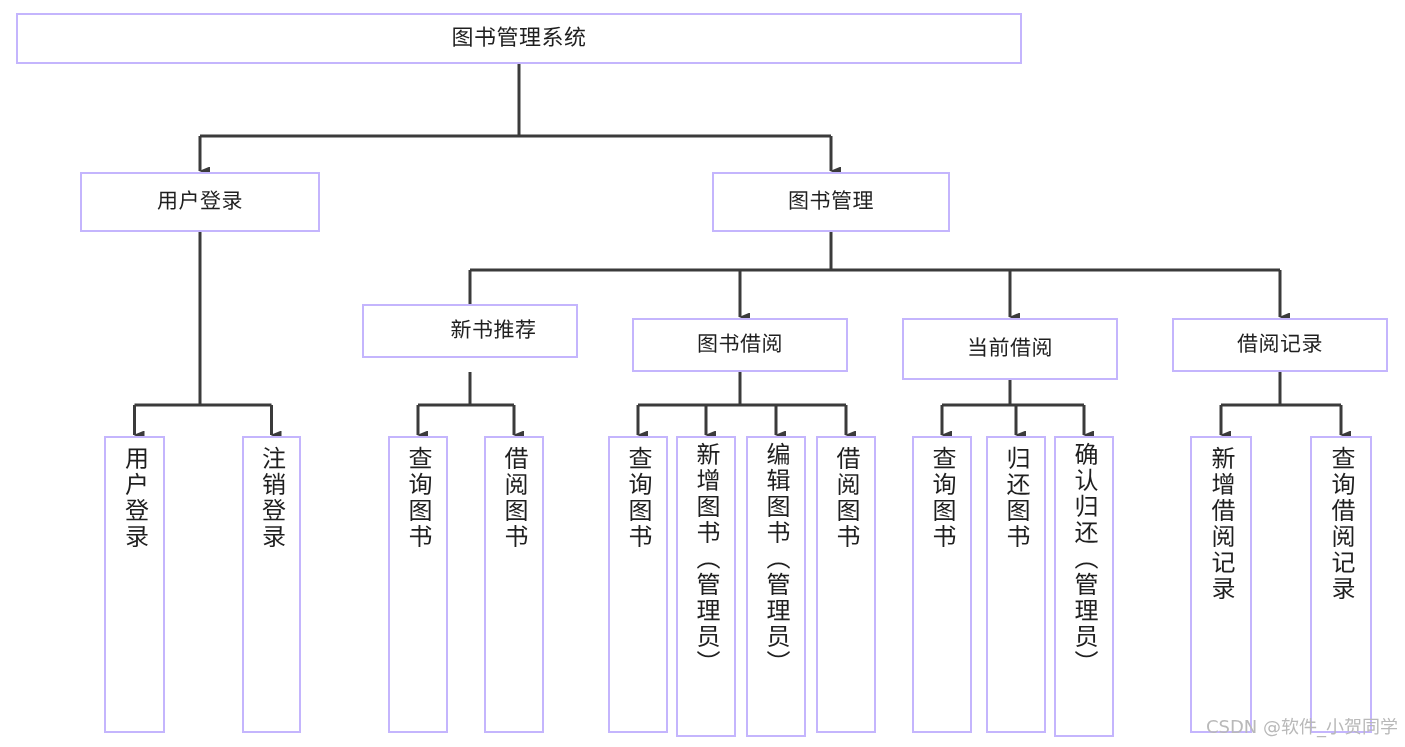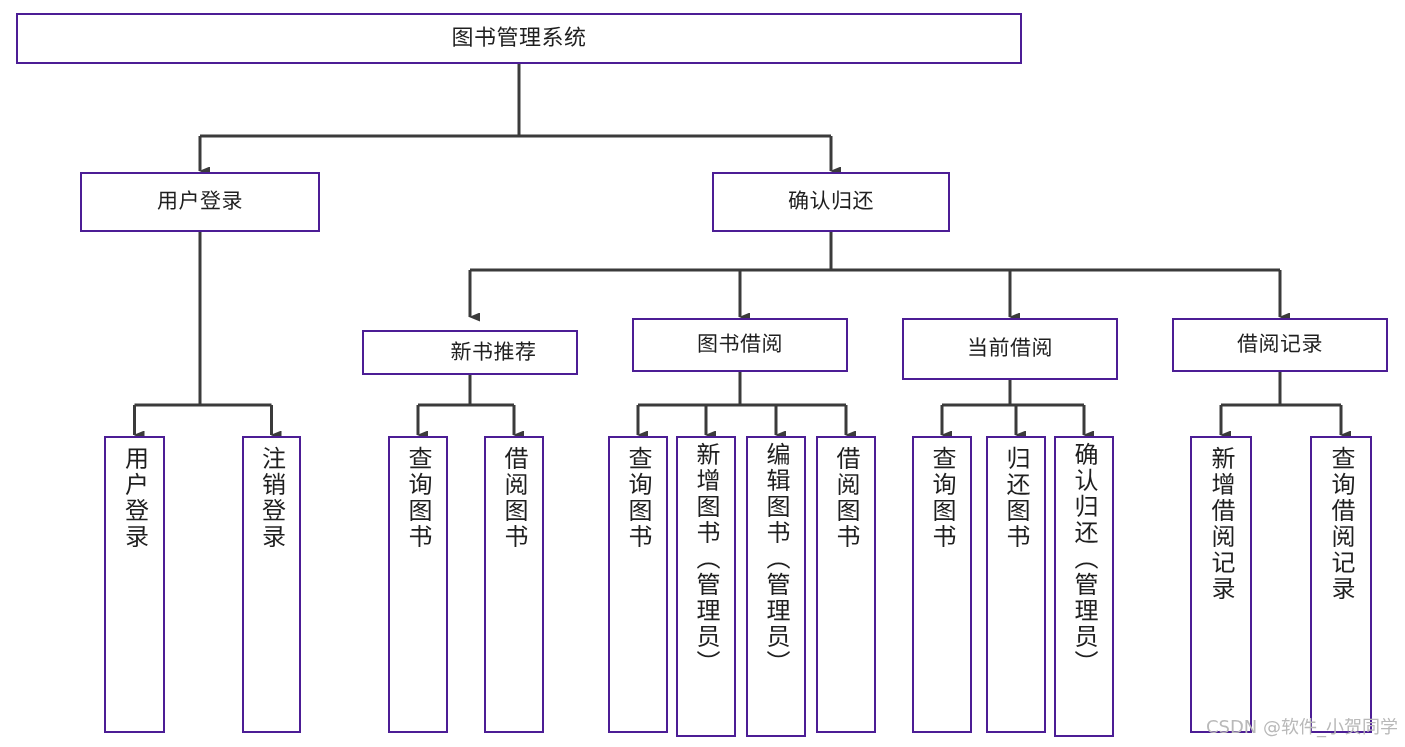--- a/index.html
+++ b/index.html
@@ -23,21 +23,21 @@
     left: 0;
     top: 0;
     width: 1405px;
     height: 747px;
     pointer-events: none;
   }
   .node {
     position: absolute;
     box-sizing: border-box;
     background: #ffffff;
-    border: 2px solid #4c1d95;
+    border: 2px solid #c4b5fd;
     display: flex;
     align-items: center;
     justify-content: center;
     color: #1a1a1a;
     z-index: 2;
   }
   .node-label {
     display: block;
     text-align: center;
     line-height: 1.12;
@@ -129,24 +129,24 @@
   </svg>
 
   <div class="node horiz root" style="left: 16px; top: 13px; width: 1006px; height: 51px;">
     <span class="node-label">图书管理系统</span>
   </div>
 
   <div class="node horiz" style="left: 80px; top: 172px; width: 240px; height: 60px;">
     <span class="node-label">用户登录</span>
   </div>
   <div class="node horiz" style="left: 712px; top: 172px; width: 238px; height: 60px;">
-    <span class="node-label">确认归还</span>
+    <span class="node-label">图书管理</span>
   </div>
 
-  <div class="node horiz" style="left: 362px; top: 330px; width: 216px; height: 45px; padding-left: 47px;">
+  <div class="node horiz" style="left: 362px; top: 304px; width: 216px; height: 54px; padding-left: 47px;">
     <span class="node-label">新书推荐</span>
   </div>
   <div class="node horiz" style="left: 632px; top: 318px; width: 216px; height: 54px;">
     <span class="node-label">图书借阅</span>
   </div>
   <div class="node horiz" style="left: 902px; top: 318px; width: 216px; height: 62px;">
     <span class="node-label">当前借阅</span>
   </div>
   <div class="node horiz" style="left: 1172px; top: 318px; width: 216px; height: 54px;">
     <span class="node-label">借阅记录</span>

